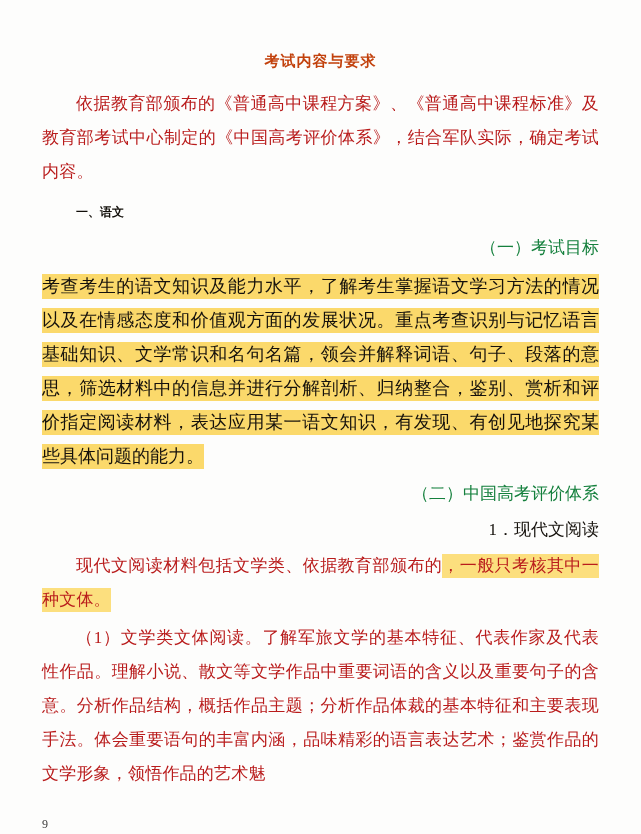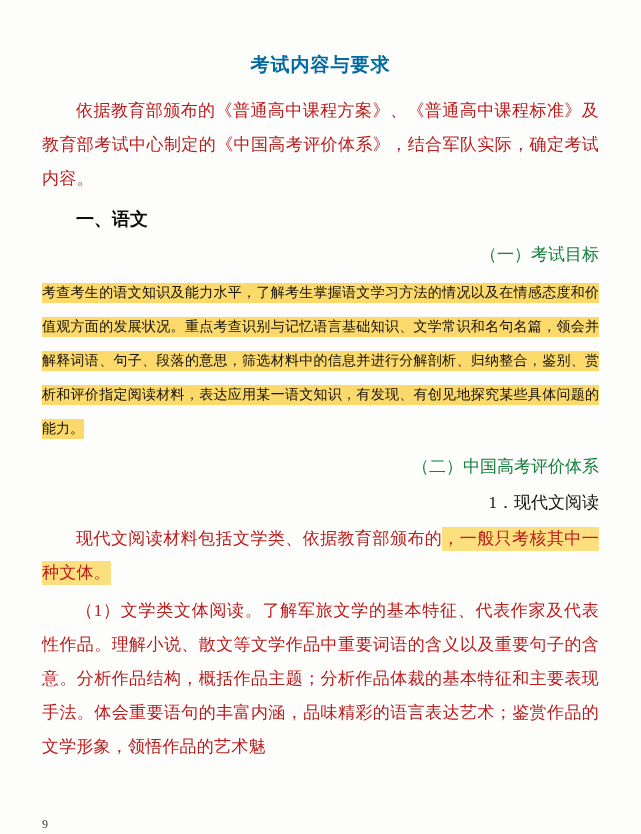--- a/index.html
+++ b/index.html
@@ -17,57 +17,57 @@
   .page {
     position: relative;
     width: 641px;
     height: 834px;
     background: #fdfdfc;
     box-sizing: border-box;
     padding: 52px 42px 10px 42px;
   }
   .doc-title {
     text-align: center;
-    font-size: 19px;
+    font-size: 15px;
     font-weight: bold;
     letter-spacing: 1px;
     margin: 0 0 16px 0;
-    color: #0369a1;
+    color: #c2410c;
   }
   p.body-text {
     margin: 0 0 4px 0;
     font-size: 17px;
     line-height: 34px;
     text-align: justify;
     text-justify: inter-ideograph;
     letter-spacing: 0.2px;
     color: #b91c1c;
   }
   p.indent2 {
     text-indent: 34px;
   }
   .section-head {
     margin: 6px 0 2px 0;
-    font-size: 18px;
+    font-size: 12px;
     font-weight: bold;
     line-height: 34px;
     text-indent: 34px;
     color: #100d08;
   }
   .sub-head {
     margin: 2px 0 2px 0;
     font-size: 17px;
     line-height: 34px;
     text-indent: 34px;
     color: #15803d;
     text-align: right;
   }
   .hl-block {
     margin: 4px 0 4px 0;
-    font-size: 14px;
+    font-size: 18px;
     line-height: 34px;
     text-align: justify;
     text-justify: inter-ideograph;
     color: #15110c;
   }
   .hl {
     background: #fbd96b;
     box-decoration-break: clone;
     -webkit-box-decoration-break: clone;
     padding: 2px 0 3px 0;

